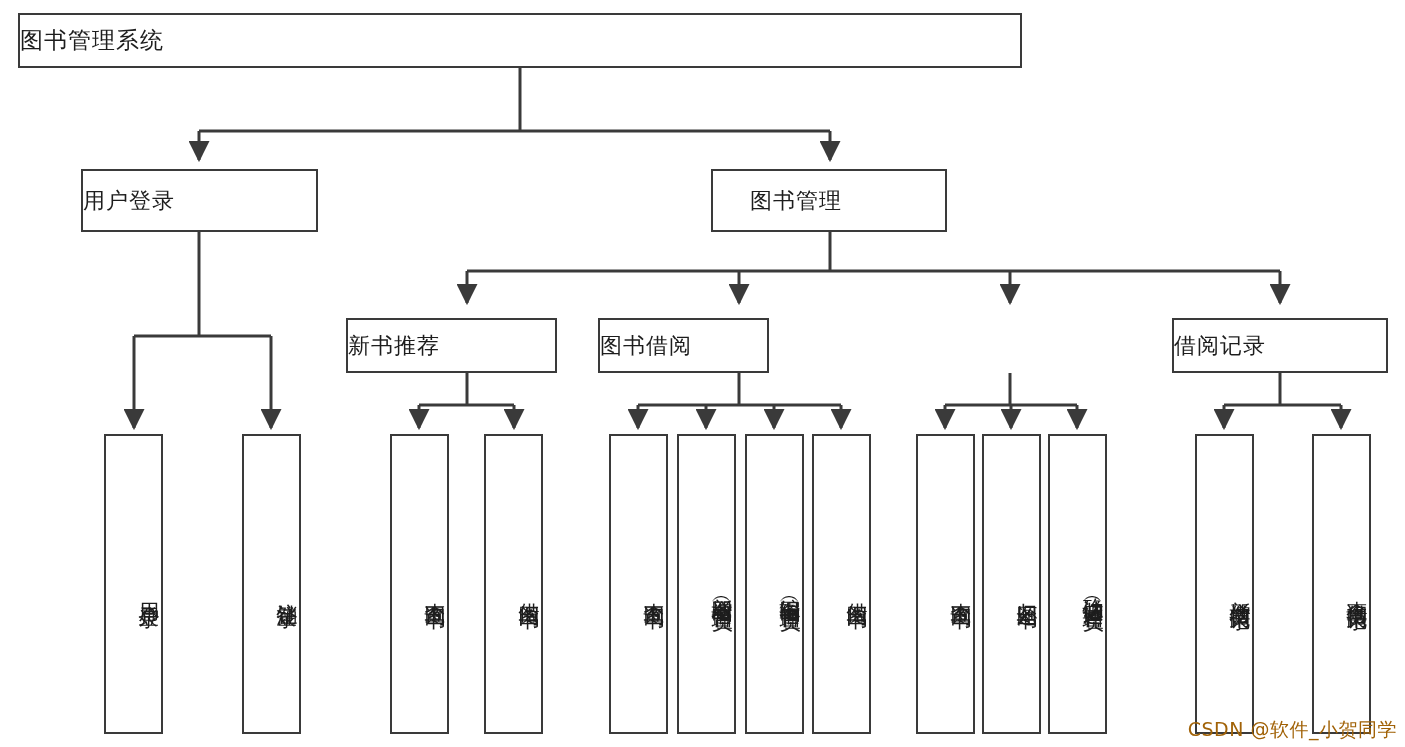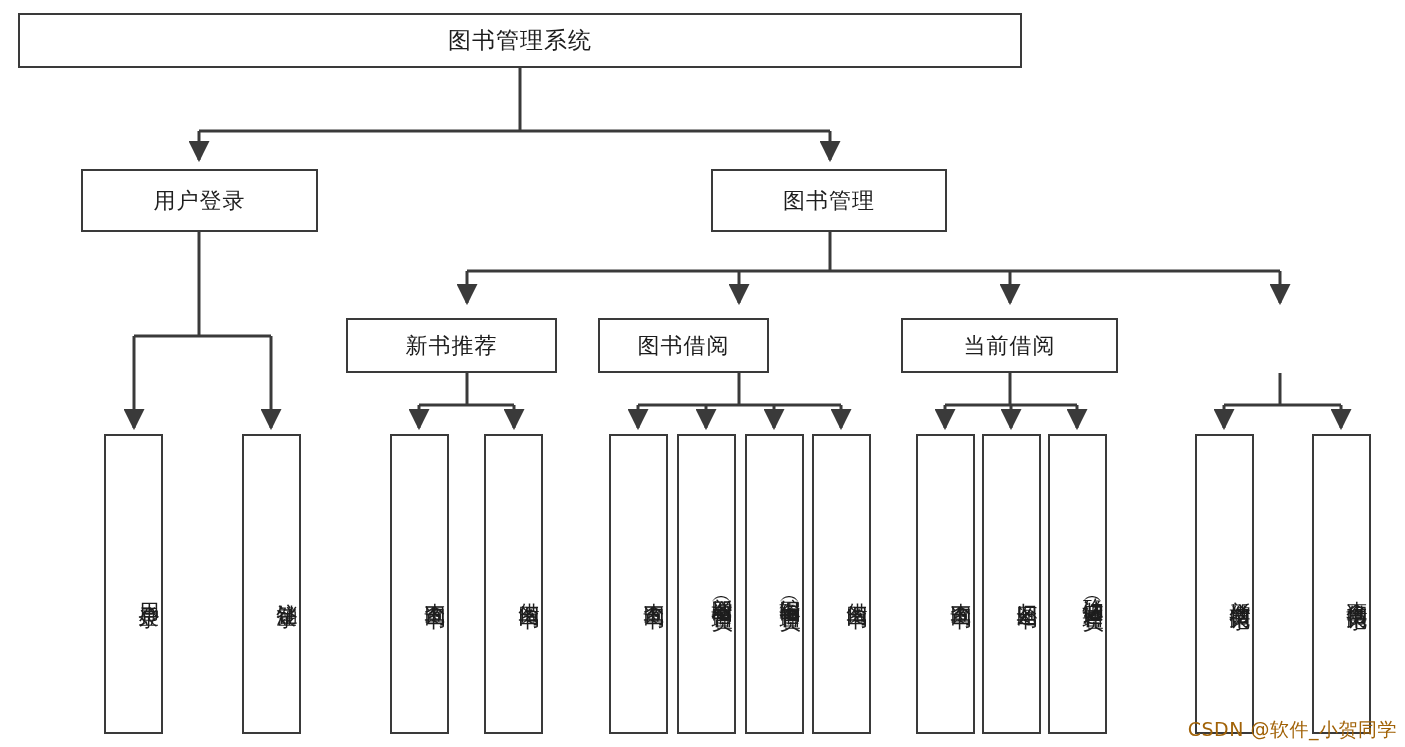--- a/index.html
+++ b/index.html
@@ -25,21 +25,21 @@
     height: 747px;
     pointer-events: none;
   }
   .node {
     position: absolute;
     box-sizing: border-box;
     background: #ffffff;
     border: 2px solid #3a3a3a;
     display: flex;
     align-items: center;
-    justify-content: center;
+    justify-content: flex-start;
     color: #1d1d1d;
   }
   .node.h {
     font-size: 22px;
     line-height: 1.25;
     letter-spacing: 1px;
   }
   .node.root {
     font-size: 23px;
   }
@@ -124,32 +124,32 @@
     </g>
   </svg>
 
   <div class="node h root" style="left:18px; top:13px; width:1004px; height:55px;">
     <span>图书管理系统</span>
   </div>
 
   <div class="node h" style="left:81px; top:169px; width:237px; height:63px;">
     <span>用户登录</span>
   </div>
-  <div class="node h" style="left:711px; top:169px; width:236px; height:63px;">
+  <div class="node h" style="left:711px; top:169px; width:236px; height:63px;padding-left:37px;">
     <span>图书管理</span>
   </div>
 
   <div class="node h" style="left:346px; top:318px; width:211px; height:55px;">
     <span>新书推荐</span>
   </div>
   <div class="node h" style="left:598px; top:318px; width:171px; height:55px;">
     <span>图书借阅</span>
   </div>
-  <div class="node h" style="left:901px; top:318px; width:217px; height:55px;">
-    <span>当前借阅</span>
+  <div class="node h" style="left:1172px; top:318px; width:216px; height:55px;">
+    <span>借阅记录</span>
   </div>
 
   <div class="node v" style="left:104px; top:434px; width:59px; height:300px;">
     <span class="vtext">用户登录</span>
   </div>
   <div class="node v" style="left:242px; top:434px; width:59px; height:300px;">
     <span class="vtext">注销登录</span>
   </div>
 
   <div class="node v" style="left:390px; top:434px; width:59px; height:300px;">

